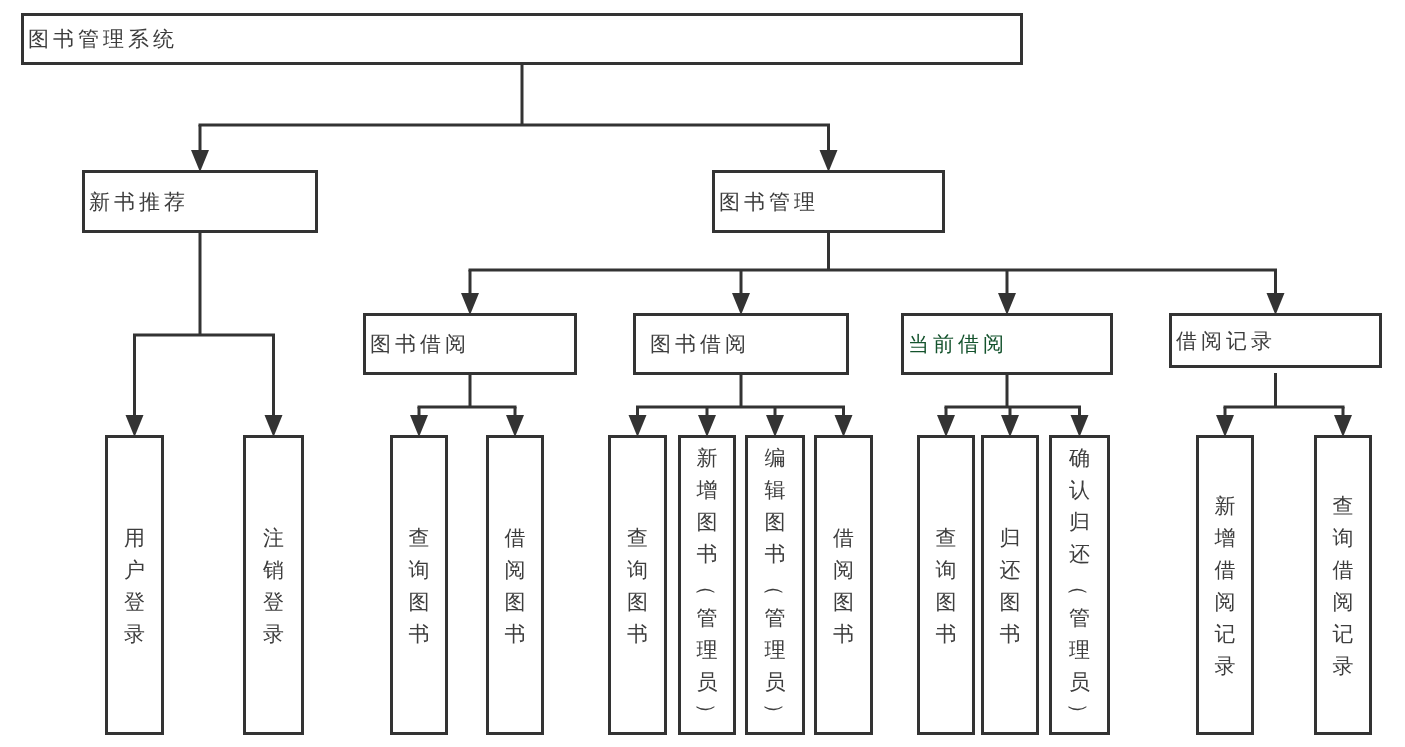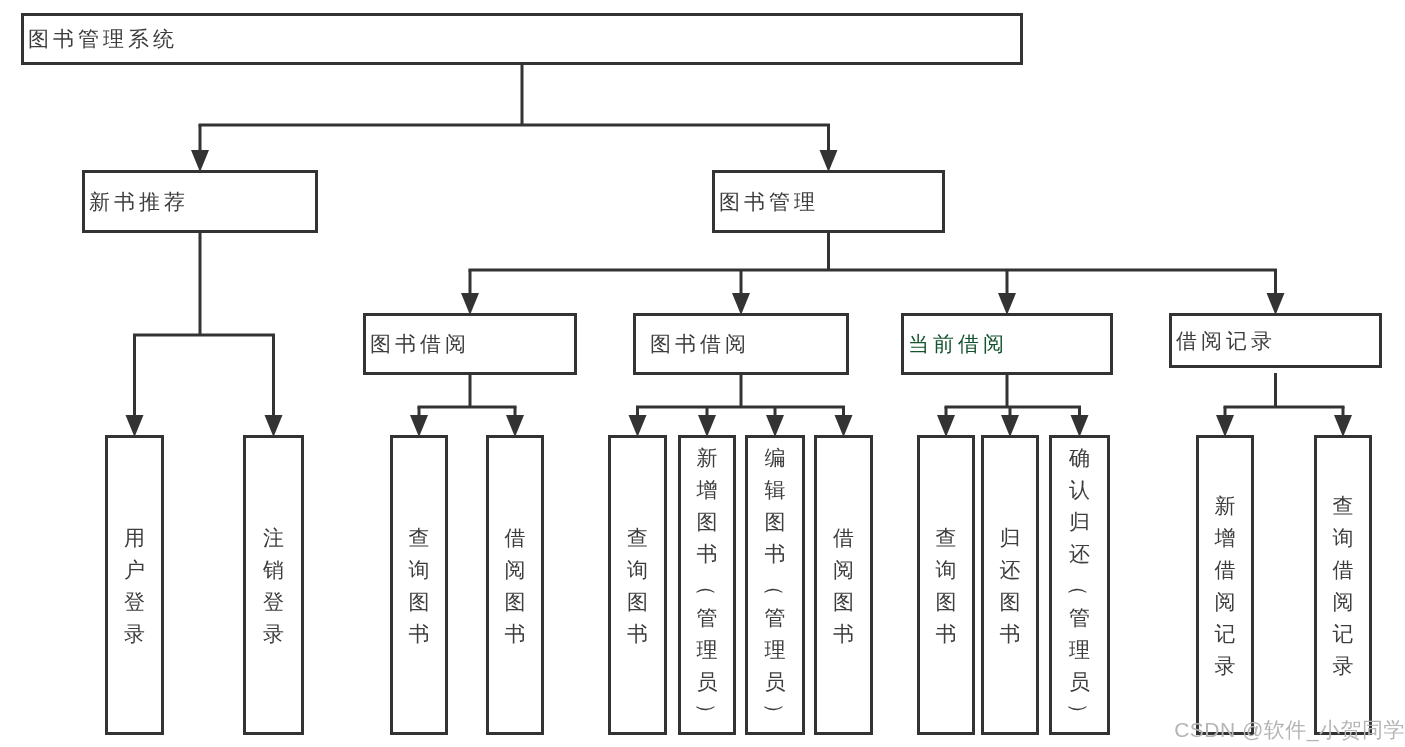--- a/index.html
+++ b/index.html
@@ -267,14 +267,13 @@
         <div class="vcol">
           <span class="vchar">查</span>
           <span class="vchar">询</span>
           <span class="vchar">借</span>
           <span class="vchar">阅</span>
           <span class="vchar">记</span>
           <span class="vchar">录</span>
         </div>
       </div>
     </div>
-  <div id="watermark" style="color: rgb(181, 181, 181);">CSDN @软件_小贺同学</div>
 </div>
 
 </body></html>

